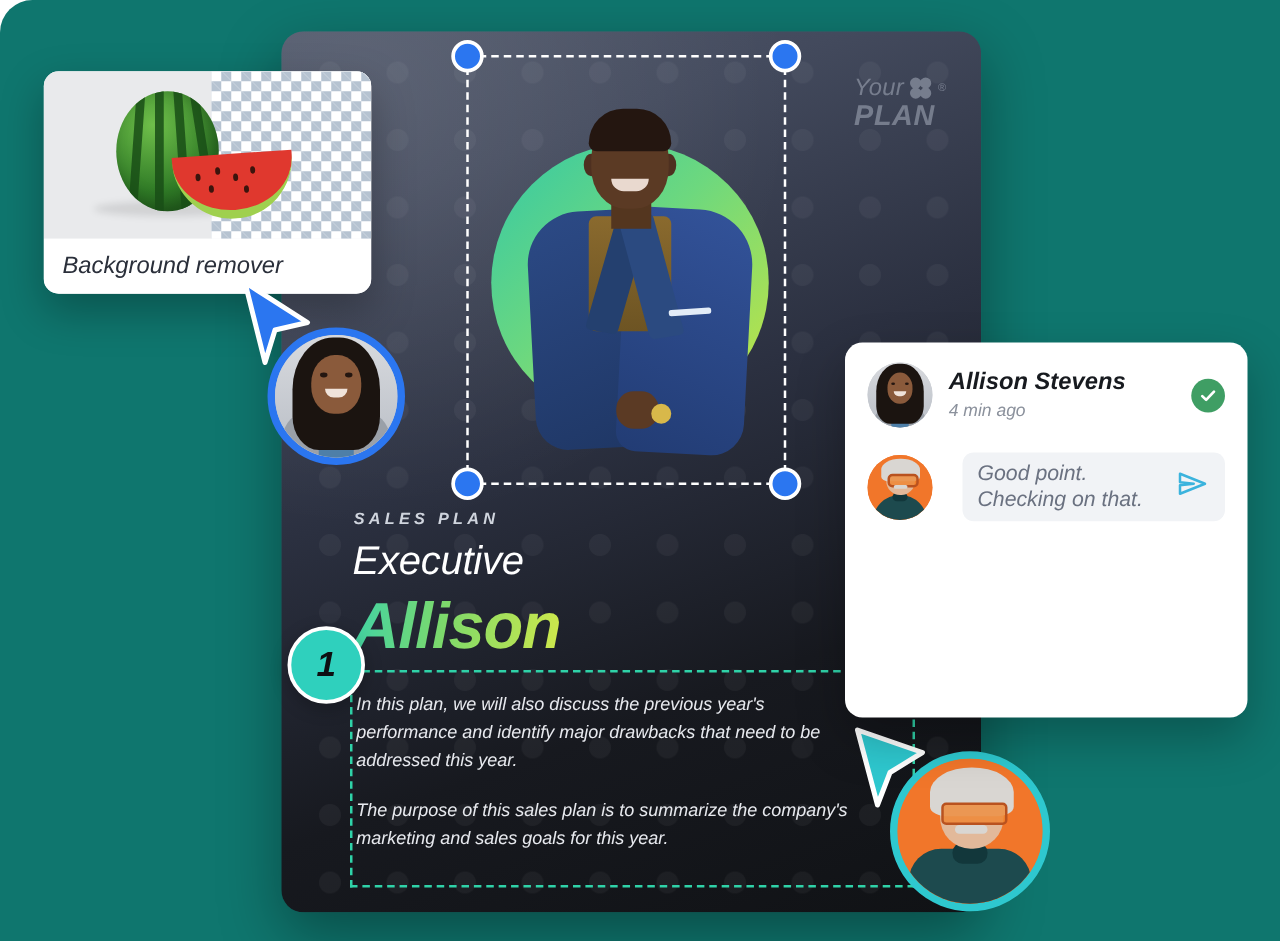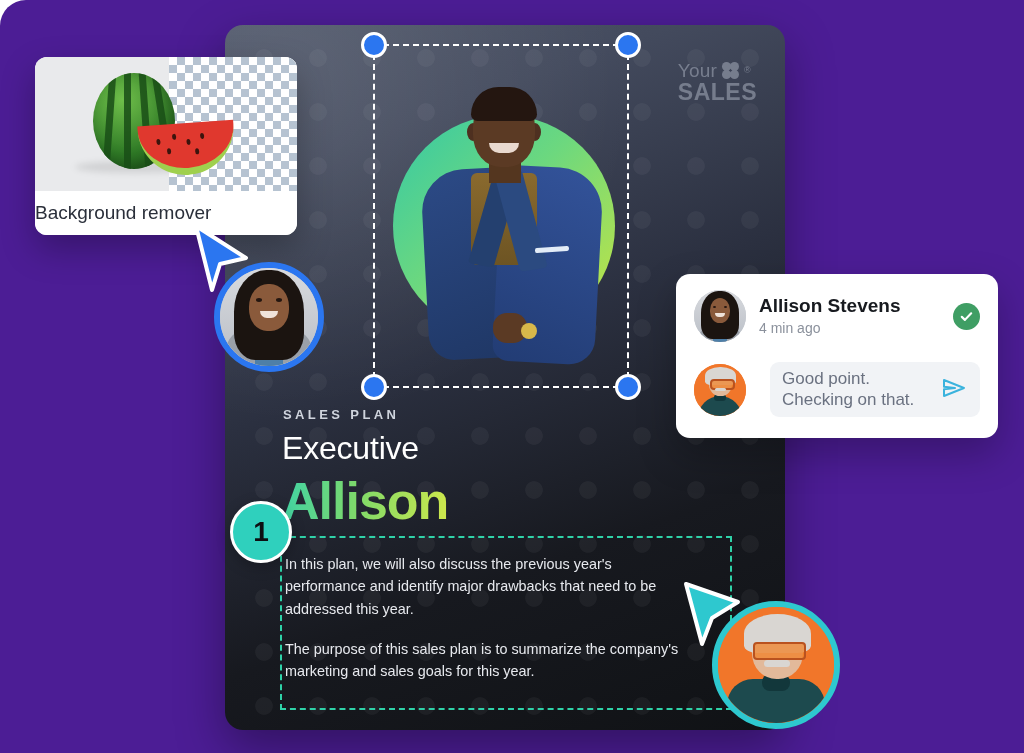--- a/index.html
+++ b/index.html
@@ -5,23 +5,24 @@
   html, body {
     margin: 0; padding: 0;
     width: 1024px; height: 753px;
     overflow: hidden;
     font-family: "Liberation Sans", sans-serif;
     background: #ffffff;
   }
   #stage {
     position: relative;
     width: 1024px; height: 753px;
-    background: #4c1d95;
+    background: #0f766e;
     border-radius: 26px 0 0 0;
     overflow: hidden;
+    font-style: italic;
   }
 
   
   .slide {
     position: absolute;
     left: 225px; top: 25px;
     width: 560px; height: 705px;
     border-radius: 18px;
     background:
       radial-gradient(circle at 12% 8%, rgba(255,255,255,.10), rgba(255,255,255,0) 42%),
@@ -219,21 +220,21 @@
     position: absolute; width: 4px; height: 6px; border-radius: 50%;
     background: #3c140d;
   }
   .melon-shadow {
     position: absolute; left: 40px; top: 104px; width: 120px; height: 12px;
     background: rgba(0,0,0,.10); border-radius: 50%; filter: blur(3px);
   }
   .bgr-label {
     position: absolute; left: 0; bottom: 0; width: 100%; height: 44px;
     display: flex; align-items: center;
-    padding-left: 0; box-sizing: border-box;
+    padding-left: 15px; box-sizing: border-box;
     color: #2a2f3a; font-size: 19px; background: #ffffff;
   }
 
   
   .cursor { position: absolute; }
   .cursor svg { display: block; }
 
   
   .avatar-ring {
     position: absolute; border-radius: 50%;
@@ -283,21 +284,21 @@
   .o-stache { position:absolute; left:40%; top:46%; width:22%; height:6%; background:#d9d6d2; border-radius: 6px;}
   .o-body { position:absolute; left:8%; top:62%; width:84%; height:42%; background:#1d4a4e; border-radius: 26px 26px 0 0;}
   .o-neck { position:absolute; left:38%; top:58%; width:24%; height:14%; background:#12373b; border-radius:8px;}
 
   
   .mini-avatar { position: relative; border-radius:50%; overflow:hidden; flex: 0 0 auto; }
 
   
   .comment-card {
     position: absolute; left: 676px; top: 274px;
-    width: 322px; height: 164px;
+    width: 322px; height: 300px;
     background: #ffffff; border-radius: 14px;
     box-shadow: 0 16px 38px rgba(0,0,0,.26);
     box-sizing: border-box; padding: 16px 18px;
   }
   .cc-head { display: flex; align-items: center; gap: 13px; }
   .cc-avatar { width: 52px; height: 52px; background:#c4c8cf; }
   .cc-meta { flex: 1 1 auto; }
   .cc-name { color: #171a1f; font-size: 19px; font-weight: 700; line-height: 1.1; }
   .cc-time { color: #8b919c; font-size: 14px; margin-top: 4px; }
   .cc-check {
@@ -331,21 +332,21 @@
       <div class="logo-row1">
         <span>Your</span>
         <span class="logo-mark">
           <i></i>
             <i></i>
             <i></i>
             <i></i>
         </span>
         <span class="logo-reg">®</span>
       </div>
-      <div class="logo-row2">SALES</div>
+      <div class="logo-row2">PLAN</div>
     </div>
 
     <div class="portrait-wrap">
       <div class="portrait-circle"></div>
       <div class="portrait-body">
         <div class="p-jacket-l"></div>
         <div class="p-jacket-r"></div>
         <div class="p-shirt"></div>
         <div class="p-lapel-l"></div>
         <div class="p-lapel-r"></div>

